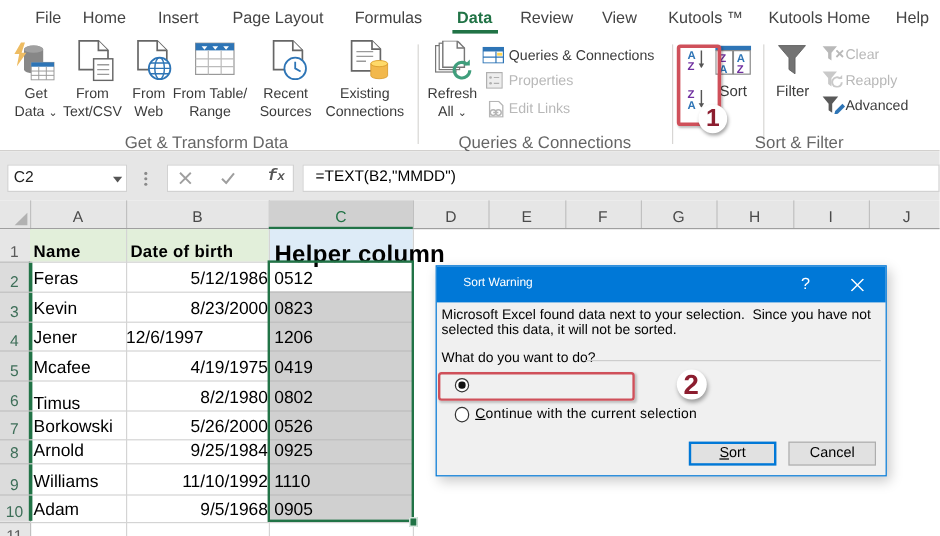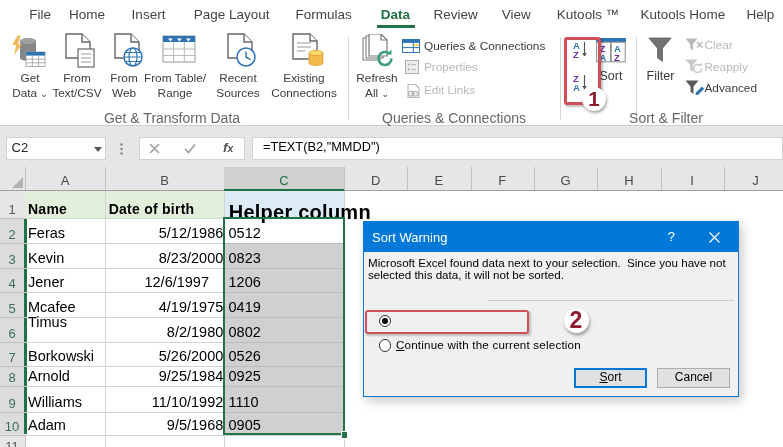--- a/index.html
+++ b/index.html
@@ -183,21 +183,21 @@
     <circle cx="1.5" cy="10.5" r="1.3" fill="#8a8a8a"></circle>
   </svg>
 <div class="a" style="left:139px;top:137px;width:106px;height:23px;background:#fff;border:1px solid #d2d2d2;box-sizing:border-box"></div>
 <div class="a" style="left:251.5px;top:137px;width:531.5px;height:23px;background:#fff;border:1px solid #d2d2d2;box-sizing:border-box"></div>
 <svg class="a" style="left:149px;top:143px" width="11" height="11">
     <path d="M1 1 L10 10 M10 1 L1 10" stroke="#9f9f9f" stroke-width="1.6"></path>
   </svg>
 <svg class="a" style="left:184px;top:143px" width="12" height="11">
     <path d="M1 6 L4.5 9.5 L11 1.5" stroke="#9f9f9f" stroke-width="1.7" fill="none"></path>
   </svg>
-<div class="a" style="left:223px;top:141px;font-size:13.5px;line-height:1;font-style:italic;font-family:Liberation Sans, sans-serif;color:#555;font-weight:bold">f<span style="font-size:10.5px">x</span></div>
+<div class="a" style="left:223px;top:141px;font-size:13.5px;line-height:1;font-style:italic;font-family:Liberation Mono, monospace;color:#555;font-weight:bold">f<span style="font-size:10.5px">x</span></div>
 <div class="a" style="left:263px;top:140.5px;font-size:12.8px;line-height:1;color:#000">=TEXT(B2,"MMDD")</div>
 <div class="a" style="left:0;top:166.5px;width:783px;height:23.5px;background:#e6e6e6"></div>
 <div class="a" style="left:0;top:190px;width:783px;height:1px;background:#9f9f9f"></div>
 <svg class="a" style="left:12px;top:177px" width="11" height="11">
     <path d="M11 11 V0 L0 11 z" fill="#b2b2b2"></path>
   </svg>
 <div class="a" style="left:24.5px;top:166.5px;width:1px;height:23.5px;background:#c0c0c0"></div>
 <div class="colhdr" style="left:25px;width:80px;">A</div>
 <div class="a" style="left:105px;top:166.5px;width:1px;height:23.5px;background:#c0c0c0"></div>
 <div class="colhdr" style="left:105px;width:119px;">B</div>
@@ -270,51 +270,52 @@
 <div class="cell" style="left:28px;top:202.1px;font-weight:bold;font-size:14px;letter-spacing:.25px">Name</div>
 <div class="cell" style="left:108.7px;top:202.1px;font-weight:bold;font-size:14px;letter-spacing:.25px">Date of birth</div>
 <div class="cell" style="left:228.7px;top:202.1px;font-weight:bold;font-size:20px;letter-spacing:.25px">Helper column</div>
 <div class="cell" style="left:28px;top:225.7px">Feras</div>
 <div class="cell" style="left:105px;width:118.3px;top:225.7px;text-align:right">5/12/1986</div>
 <div class="cell" style="left:228.5px;top:225.7px">0512</div>
 <div class="cell" style="left:28px;top:250.7px">Kevin</div>
 <div class="cell" style="left:105px;width:118.3px;top:250.7px;text-align:right">8/23/2000</div>
 <div class="cell" style="left:228.5px;top:250.7px">0823</div>
 <div class="cell" style="left:28px;top:275.4px">Jener</div>
-<div class="cell" style="left:105px;width:104px;top:275.4px;text-align:right">12/6/1997</div>
+<div class="cell" style="left:105px;width:104px;top:275.4px;text-align:left">12/6/1997</div>
 <div class="cell" style="left:228.5px;top:275.4px">1206</div>
 <div class="cell" style="left:28px;top:299.7px">Mcafee</div>
 <div class="cell" style="left:105px;width:118.3px;top:299.7px;text-align:right">4/19/1975</div>
 <div class="cell" style="left:228.5px;top:299.7px">0419</div>
-<div class="cell" style="left:28px;top:315px">Timus</div>
+<div class="cell" style="left:28px;top:330px">Timus</div>
 <div class="cell" style="left:105px;width:118.3px;top:324.7px;text-align:right">8/2/1980</div>
 <div class="cell" style="left:228.5px;top:324.7px">0802</div>
 <div class="cell" style="left:28px;top:349.3px">Borkowski</div>
 <div class="cell" style="left:105px;width:118.3px;top:349.3px;text-align:right">5/26/2000</div>
 <div class="cell" style="left:228.5px;top:349.3px">0526</div>
 <div class="cell" style="left:28px;top:369.2px">Arnold</div>
 <div class="cell" style="left:105px;width:118.3px;top:369.2px;text-align:right">9/25/1984</div>
 <div class="cell" style="left:228.5px;top:369.2px">0925</div>
 <div class="cell" style="left:28px;top:394.8px">Williams</div>
 <div class="cell" style="left:105px;width:118.3px;top:394.8px;text-align:right">11/10/1992</div>
 <div class="cell" style="left:228.5px;top:394.8px">1110</div>
 <div class="cell" style="left:28px;top:417.7px">Adam</div>
 <div class="cell" style="left:105px;width:118.3px;top:417.7px;text-align:right">9/5/1968</div>
 <div class="cell" style="left:228.5px;top:417.7px">0905</div>
 <div class="a" style="left:222.8px;top:217.3px;width:122.2px;height:218.2px;border:2px solid #217346;box-sizing:border-box"></div>
 <div class="a" style="left:340.5px;top:431.0px;width:5.5px;height:5.5px;background:#217346;border:1px solid #fff"></div>
 
 <div class="a" style="left:363px;top:221px;width:375.5px;height:175.5px;background:#f0f0f0;border:1px solid #0078d7;box-sizing:border-box;box-shadow:3px 4px 10px rgba(0,0,0,.22)">
  <div class="a" style="left:0;top:0;width:100%;height:30px;background:#0078d7"></div>
- <div class="a" style="left:8px;top:8.5px;font-size:13px;line-height:1;color:#fff">Sort Warning</div>
+ <div class="a" style="left:22px;top:8.5px;font-size:10px;line-height:1;color:#fff">Sort Warning</div>
  <div class="a" style="left:303.5px;top:8px;font-size:13.5px;line-height:1;color:#fff">?</div>
  <svg class="a" style="left:345px;top:9.5px" width="11" height="11">
       <path d="M0.5 0.5 L10.5 10.5 M10.5 0.5 L0.5 10.5" stroke="#fff" stroke-width="1.2"></path>
     </svg>
  <div class="a" style="left:4px;top:35.2px;font-size:11.6px;color:#000;line-height:11.8px">Microsoft Excel found data next to your selection.&nbsp; Since you have not<br>selected this data, it will not be sorted.</div>
+ <div class="a" style="left:4px;top:71.3px;font-size:11.6px;line-height:1;color:#000">What do you want to do?</div>
  <div class="a" style="left:124px;top:78.3px;width:246px;height:1px;background:#cdcdcd"></div>
  <div class="a" style="left:14.5px;top:92.8px;width:12.5px;height:12.5px;border:1px solid #333;border-radius:50%;background:#fff;box-sizing:border-box"></div>
  <div class="a" style="left:18px;top:96.3px;width:5.5px;height:5.5px;border-radius:50%;background:#111"></div>
  <div class="a" style="left:14.5px;top:117px;width:12.5px;height:12.5px;border:1px solid #333;border-radius:50%;background:#fff;box-sizing:border-box"></div>
  <div class="a" style="left:32px;top:116.8px;font-size:11.6px;line-height:1;letter-spacing:.2px;color:#000"><span style="text-decoration:underline">C</span>ontinue with the current selection</div>
  <div class="a" style="left:210px;top:146px;width:73px;height:19.5px;background:#e1e1e1;border:2px solid #0078d7;box-sizing:border-box;text-align:center;line-height:15px;font-size:12px"><span style="text-decoration:underline">S</span>ort</div>
  <div class="a" style="left:293px;top:146px;width:73px;height:19.5px;background:#e1e1e1;border:1px solid #adadad;box-sizing:border-box;text-align:center;line-height:17px;font-size:12px">Cancel</div>
 </div>
 
 <div class="a" style="left:364.5px;top:309.5px;width:164.5px;height:24px;border:2.5px solid #cf505a;border-radius:3px;box-sizing:border-box;box-shadow:1.5px 1.5px 2px rgba(0,0,0,.2)"></div>

